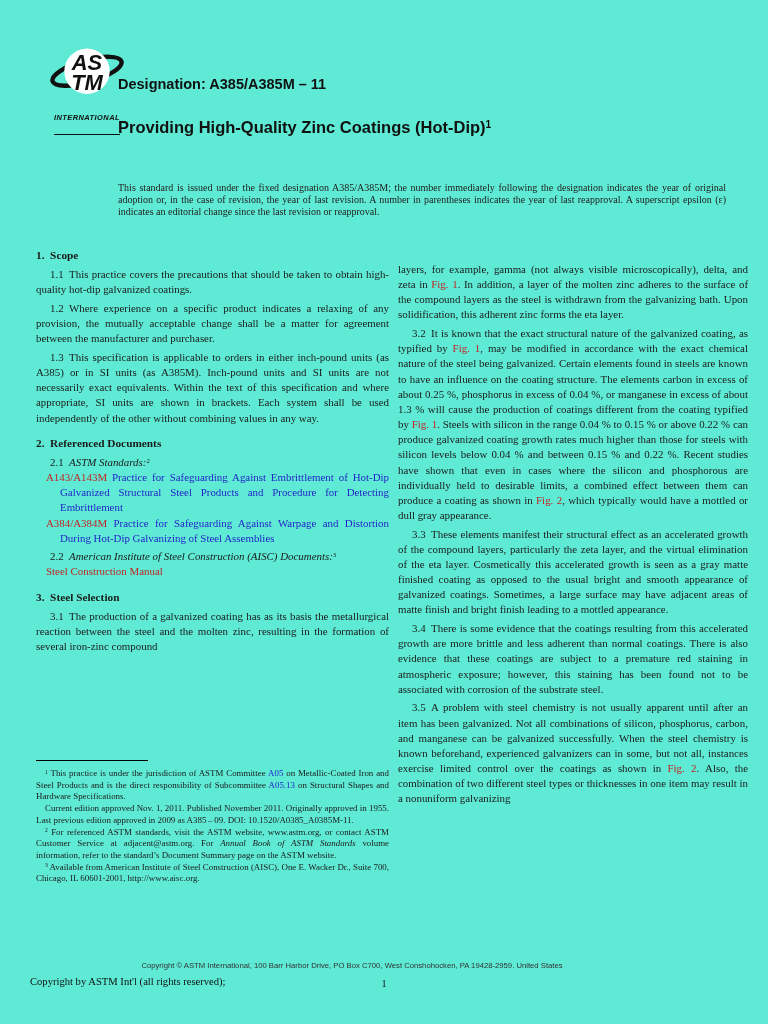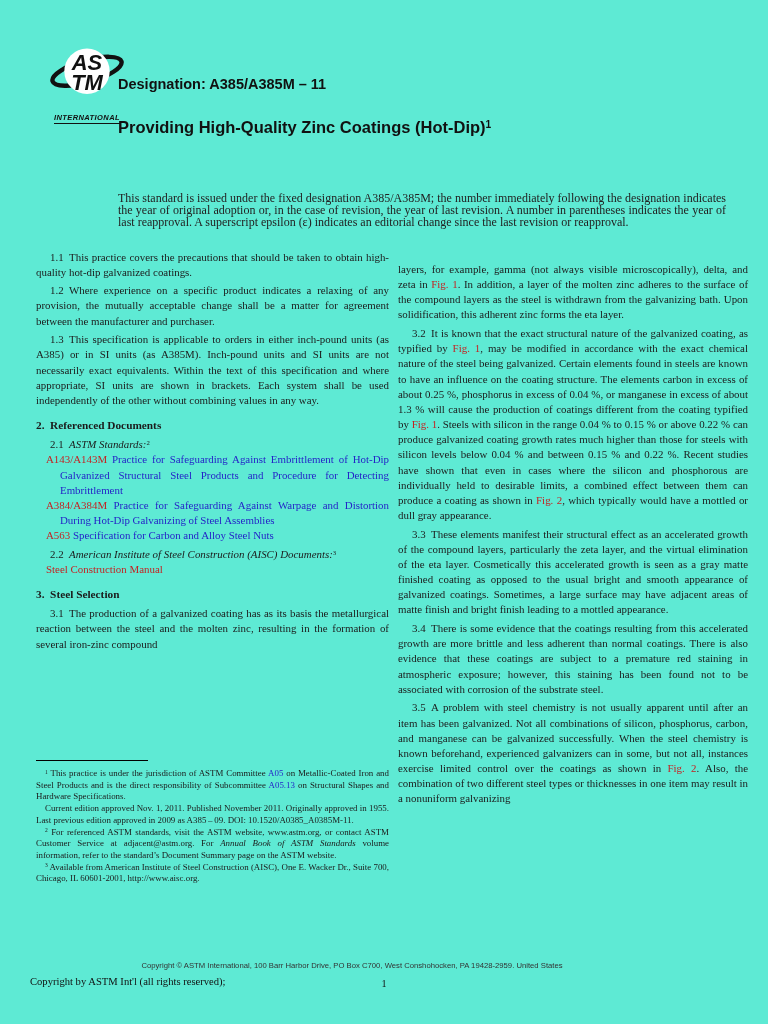--- a/index.html
+++ b/index.html
@@ -6,35 +6,35 @@
   .page{
     position:relative;width:768px;height:1024px;background:#5eead4;
     font-family:"Liberation Serif","DejaVu Serif",serif;color:#1b1b1b;
     overflow:hidden;margin:0 auto;
   }
   
   .logo-wrap{position:absolute;left:48px;top:42px;width:78px;text-align:center;}
   .logo-sub{
     font-family:"Liberation Sans","DejaVu Sans",sans-serif;
     font-size:7.5px;font-weight:bold;font-style:italic;letter-spacing:.4px;
-    color:#111;border-bottom:1.5px solid #111;padding-bottom:1px;display:inline-block;
+    color:#111;border-bottom:1.5px solid #111;padding-bottom:12px;display:inline-block;
   }
   .designation{
     position:absolute;left:118px;top:56px;
     font-family:"Liberation Sans","DejaVu Sans",sans-serif;
     font-size:14.5px;font-weight:bold;color:#111;margin-top:20px;
   }
   .doc-title{
     position:absolute;left:118px;top:117px;width:600px;
     font-family:"Liberation Sans","DejaVu Sans",sans-serif;
     font-size:16.5px;font-weight:bold;color:#111;line-height:21px;
   }
   .issuance{
-    position:absolute;left:118px;top:192px;width:608px;
-    font-size:12px;line-height:12.1px;text-align:justify;color:#222;
+    position:absolute;left:118px;top:182px;width:608px;
+    font-size:10px;line-height:12.1px;text-align:justify;color:#222;
   }
   
   .col{position:absolute;top:246px;font-size:10.9px;line-height:15.15px;text-align:justify;}
   .col-left{left:36px;width:353px;}
   .col-right{left:398px;width:350px;}
   .blk-h{font-weight:bold;font-size:11.3px;text-align:left;margin:10px 0 4px;}
   .col > .blk-h:first-child{margin-top:2px;}
   .blk-p{text-indent:14px;margin-top:3.5px;}
   .blk-pf{margin-top:16px;}
   .blk-ref{padding-left:24px;text-indent:-14px;margin:0;}
@@ -73,28 +73,28 @@
 
   <div class="designation">Designation: A385/A385M – 11</div>
 
   <div class="doc-title">
     <div><span>Providing High-Quality Zinc Coatings (Hot-Dip)</span><sup>1</sup></div>
   </div>
 
   <div class="issuance">This standard is issued under the fixed designation A385/A385M; the number immediately following the designation indicates the year of original adoption or, in the case of revision, the year of last revision. A number in parentheses indicates the year of last reapproval. A superscript epsilon (ε) indicates an editorial change since the last revision or reapproval.</div>
 
   <div class="col col-left">
+      <div class="blk-h"><span>1. Scope</span></div>
       <div class="blk-p"><span>1.1 This practice covers the precautions that should be taken to obtain high-quality hot-dip galvanized coatings.</span></div>
       <div class="blk-p"><span>1.2 Where experience on a specific product indicates a relaxing of any provision, the mutually acceptable change shall be a matter for agreement between the manufacturer and purchaser.</span></div>
       <div class="blk-p"><span>1.3 This specification is applicable to orders in either inch-pound units (as A385) or in SI units (as A385M). Inch-pound units and SI units are not necessarily exact equivalents. Within the text of this specification and where appropriate, SI units are shown in brackets. Each system shall be used independently of the other without combining values in any way.</span></div>
       <div class="blk-h"><span>2. Referenced Documents</span></div>
       <div class="blk-p"><span>2.1 </span><span class="seg-italic">ASTM Standards:</span><sup>2</sup></div>
       <div class="blk-ref"><span class="seg-red">A143/A143M</span><span class="seg-blue"> Practice for Safeguarding Against Embrittlement of Hot-Dip Galvanized Structural Steel Products and Procedure for Detecting Embrittlement</span></div>
       <div class="blk-ref"><span class="seg-red">A384/A384M</span><span class="seg-blue"> Practice for Safeguarding Against Warpage and Distortion During Hot-Dip Galvanizing of Steel Assemblies</span></div>
-      <div class="blk-ref"><span class="seg-red">A563</span><span class="seg-blue"> Specification for Carbon and Alloy Steel Nuts</span></div>
       <div class="blk-p"><span>2.2 </span><span class="seg-italic">American Institute of Steel Construction (AISC) Documents:</span><sup>3</sup></div>
       <div class="blk-ref"><span class="seg-red">Steel Construction Manual</span></div>
       <div class="blk-h"><span>3. Steel Selection</span></div>
       <div class="blk-p"><span>3.1 The production of a galvanized coating has as its basis the metallurgical reaction between the steel and the molten zinc, resulting in the formation of several iron-zinc compound</span></div>
     </div>
 
   <div class="col col-right">
       <div class="blk-pf"><span>layers, for example, gamma (not always visible microscopically), delta, and zeta in </span><span class="seg-red">Fig. 1</span><span>. In addition, a layer of the molten zinc adheres to the surface of the compound layers as the steel is withdrawn from the galvanizing bath. Upon solidification, this adherent zinc forms the eta layer.</span></div>
       <div class="blk-p"><span>3.2 It is known that the exact structural nature of the galvanized coating, as typified by </span><span class="seg-red">Fig. 1</span><span>, may be modified in accordance with the exact chemical nature of the steel being galvanized. Certain elements found in steels are known to have an influence on the coating structure. The elements carbon in excess of about 0.25&nbsp;%, phosphorus in excess of 0.04&nbsp;%, or manganese in excess of about 1.3&nbsp;% will cause the production of coatings different from the coating typified by </span><span class="seg-red">Fig. 1</span><span>. Steels with silicon in the range 0.04&nbsp;% to 0.15&nbsp;% or above 0.22&nbsp;% can produce galvanized coating growth rates much higher than those for steels with silicon levels below 0.04&nbsp;% and between 0.15&nbsp;% and 0.22&nbsp;%. Recent studies have shown that even in cases where the silicon and phosphorous are individually held to desirable limits, a combined effect between them can produce a coating as shown in </span><span class="seg-red">Fig. 2</span><span>, which typically would have a mottled or dull gray appearance.</span></div>
       <div class="blk-p"><span>3.3 These elements manifest their structural effect as an accelerated growth of the compound layers, particularly the zeta layer, and the virtual elimination of the eta layer. Cosmetically this accelerated growth is seen as a gray matte finished coating as opposed to the usual bright and smooth appearance of galvanized coatings. Sometimes, a large surface may have adjacent areas of matte finish and bright finish leading to a mottled appearance.</span></div>

